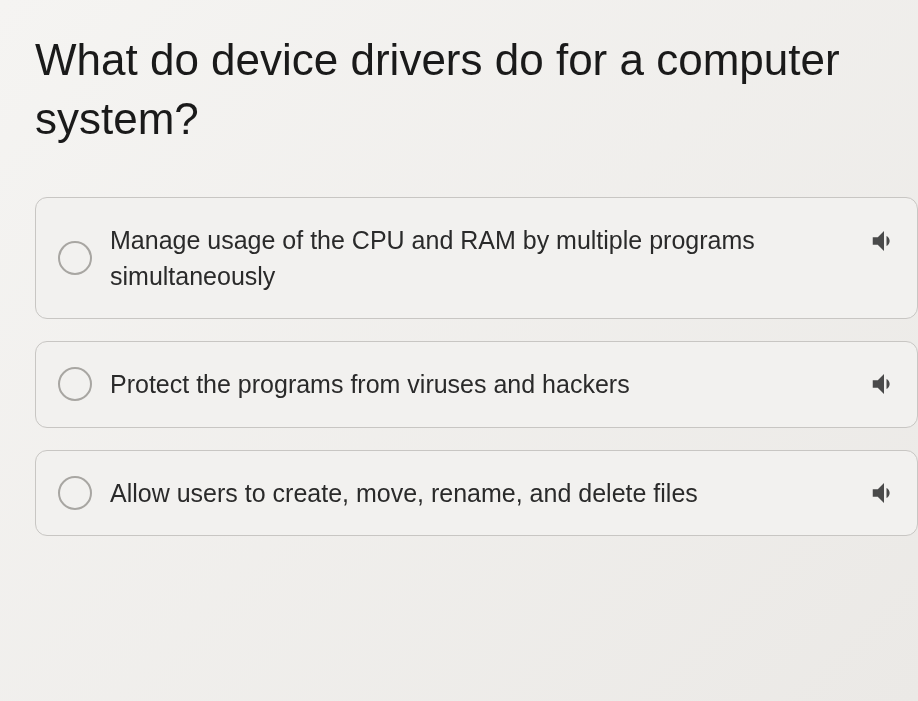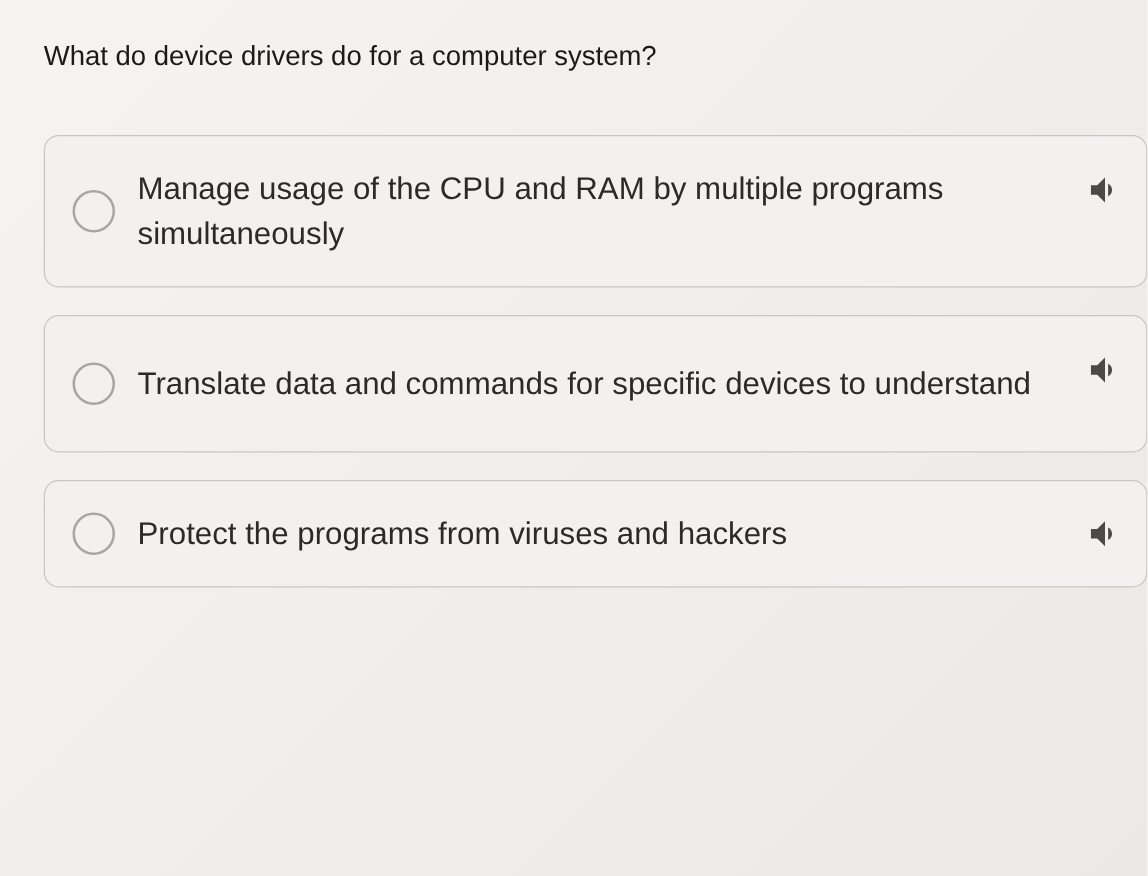--- a/index.html
+++ b/index.html
@@ -13,21 +13,21 @@
       background: linear-gradient(135deg, #f5f4f2 0%, #ebe9e6 100%);
       font-family: 'Segoe UI', Arial, sans-serif;
       padding: 30px 0 30px 35px;
       color: #2a2a2a;
       overflow: hidden;
     }
     .question-container {
       width: 100%;
     }
     .question-text {
-      font-size: 22px;
+      font-size: 44px;
       font-weight: 500;
       color: #1a1a1a;
       line-height: 1.35;
       margin-bottom: 48px;
       padding-right: 40px;
     }
     .options-list {
       display: flex;
       flex-direction: column;
       gap: 22px;
@@ -93,37 +93,37 @@
       <div class="radio-outer"></div>
       <div class="option-text">Manage usage of the CPU and RAM by multiple programs simultaneously</div>
       <div class="speaker-icon">
         <svg viewBox="0 0 24 24" fill="currentColor">
           <path d="M3 9v6h4l5 5V4L7 9H3z"></path>
           <path d="M16.5 12c0-1.77-1.02-3.29-2.5-4.03v8.05c1.48-.73 2.5-2.25 2.5-4.02z"></path>
         </svg>
       </div>
     </div>
 
-    <div class="option-card tall">
-      <div class="radio-outer"></div>
-      <div class="option-text">Translate data and commands for specific devices to understand</div>
-      <div class="speaker-icon">
-        <svg viewBox="0 0 24 24" fill="currentColor">
-          <path d="M3 9v6h4l5 5V4L7 9H3z"></path>
-          <path d="M16.5 12c0-1.77-1.02-3.29-2.5-4.03v8.05c1.48-.73 2.5-2.25 2.5-4.02z"></path>
-        </svg>
-      </div>
-    </div>
 
     <div class="option-card">
       <div class="radio-outer"></div>
       <div class="option-text">Protect the programs from viruses and hackers</div>
       <div class="speaker-icon">
         <svg viewBox="0 0 24 24" fill="currentColor">
           <path d="M3 9v6h4l5 5V4L7 9H3z"></path>
           <path d="M16.5 12c0-1.77-1.02-3.29-2.5-4.03v8.05c1.48-.73 2.5-2.25 2.5-4.02z"></path>
         </svg>
       </div>
     </div>
 
+    <div class="option-card">
+      <div class="radio-outer"></div>
+      <div class="option-text">Allow users to create, move, rename, and delete files</div>
+      <div class="speaker-icon">
+        <svg viewBox="0 0 24 24" fill="currentColor">
+          <path d="M3 9v6h4l5 5V4L7 9H3z"></path>
+          <path d="M16.5 12c0-1.77-1.02-3.29-2.5-4.03v8.05c1.48-.73 2.5-2.25 2.5-4.02z"></path>
+        </svg>
+      </div>
+    </div>
 
   </div>
 </div>
 
 </body></html>

